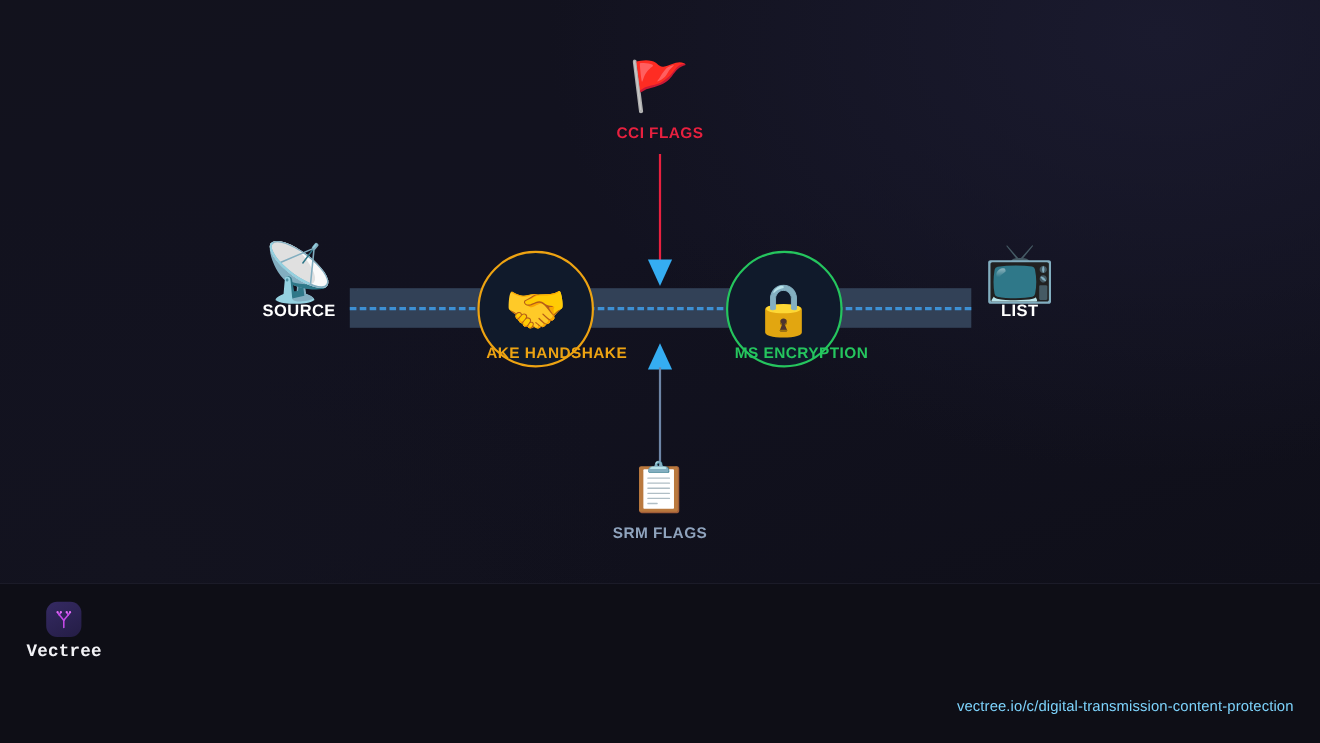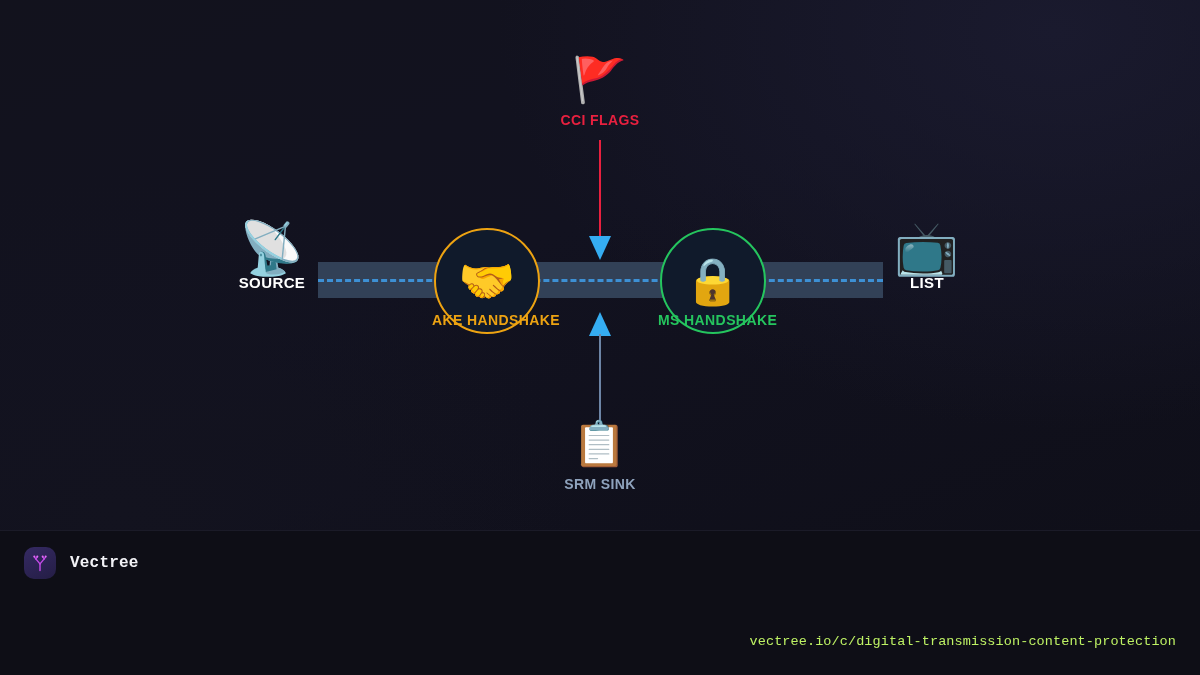--- a/index.html
+++ b/index.html
@@ -90,20 +90,21 @@
     display: flex;
     align-items: center;
     justify-content: center;
     margin: 0 auto;
   }
   .proc .glyph { font-size: 46px; }
   .proc .node-label {
     margin-top: -22px;
     position: relative;
     font-size: 14px;
+    margin-left: 10px;
   }
   #node-ake .ring { border: 2px solid #eda312; }
   #node-ake .node-label { color: #eda312; }
   #node-ms  .ring { border: 2px solid #25c55e; }
   #node-ms  .node-label { color: #25c55e; }
 
   
   .sat .glyph { font-size: 44px; }
   .sat .node-label {
     margin-top: 10px;
@@ -147,21 +148,22 @@
     height: 145px;
     background: #0e0e16;
     border-top: 1px solid #1b1b28;
   }
   #brand {
     position: absolute;
     left: 24px;
     top: 16px;
     display: flex;
     align-items: center;
-    gap: 14px;
+    gap: 4px;
+    flex-direction: column;
   }
   #brand-mark {
     width: 32px; height: 32px;
     border-radius: 10px;
     background: linear-gradient(150deg, #352a63 0%, #241d45 100%);
     display: flex;
     align-items: center;
     justify-content: center;
   }
   #brand-name {
@@ -180,23 +182,23 @@
     font-size: 31px;
     font-weight: bold;
     line-height: 33px;
     color: #ffffff;
     letter-spacing: .2px;
   }
   #footer-url {
     position: absolute;
     right: 24px;
     bottom: 26px;
-    font-family: Liberation Mono, monospace;
+    font-family: Liberation Sans, sans-serif;
     font-size: 13.5px;
-    color: #bef264;
+    color: #7dd3fc;
     letter-spacing: .1px;
     margin-top: 40px;
   }
 </style>
 </head>
 <body>
 
 <div id="canvas">
 
   <div id="channel"></div>
@@ -220,36 +222,36 @@
     <div class="ring">
       <span class="glyph">🤝</span>
     </div>
     <span class="node-label">AKE HANDSHAKE</span>
   </div>
 
   <div class="node proc" id="node-ms" style="left:713px;">
     <div class="ring">
       <span class="glyph">🔒</span>
     </div>
-    <span class="node-label">MS HANDSHAKE</span>
+    <span class="node-label">MS ENCRYPTION</span>
   </div>
 
   <div class="node endpoint" id="node-sink" style="left:927px;">
     <span class="glyph">📺</span>
     <span class="node-label">LIST</span>
   </div>
 
   <div class="node sat" id="node-cci" style="left:600px;">
     <span class="glyph">🚩</span>
     <span class="node-label">CCI FLAGS</span>
   </div>
 
   <div class="node sat" id="node-srm" style="left:600px;">
     <span class="glyph">📋</span>
-    <span class="node-label">SRM SINK</span>
+    <span class="node-label">SRM FLAGS</span>
   </div>
 
 </div>
 
 <div id="footer">
 
   <div id="brand">
     <div id="brand-mark">
       <svg width="20" height="20" viewBox="0 0 24 24" aria-hidden="true">
         <g stroke="#c44ae8" stroke-width="1.7" stroke-linecap="round" fill="none">

